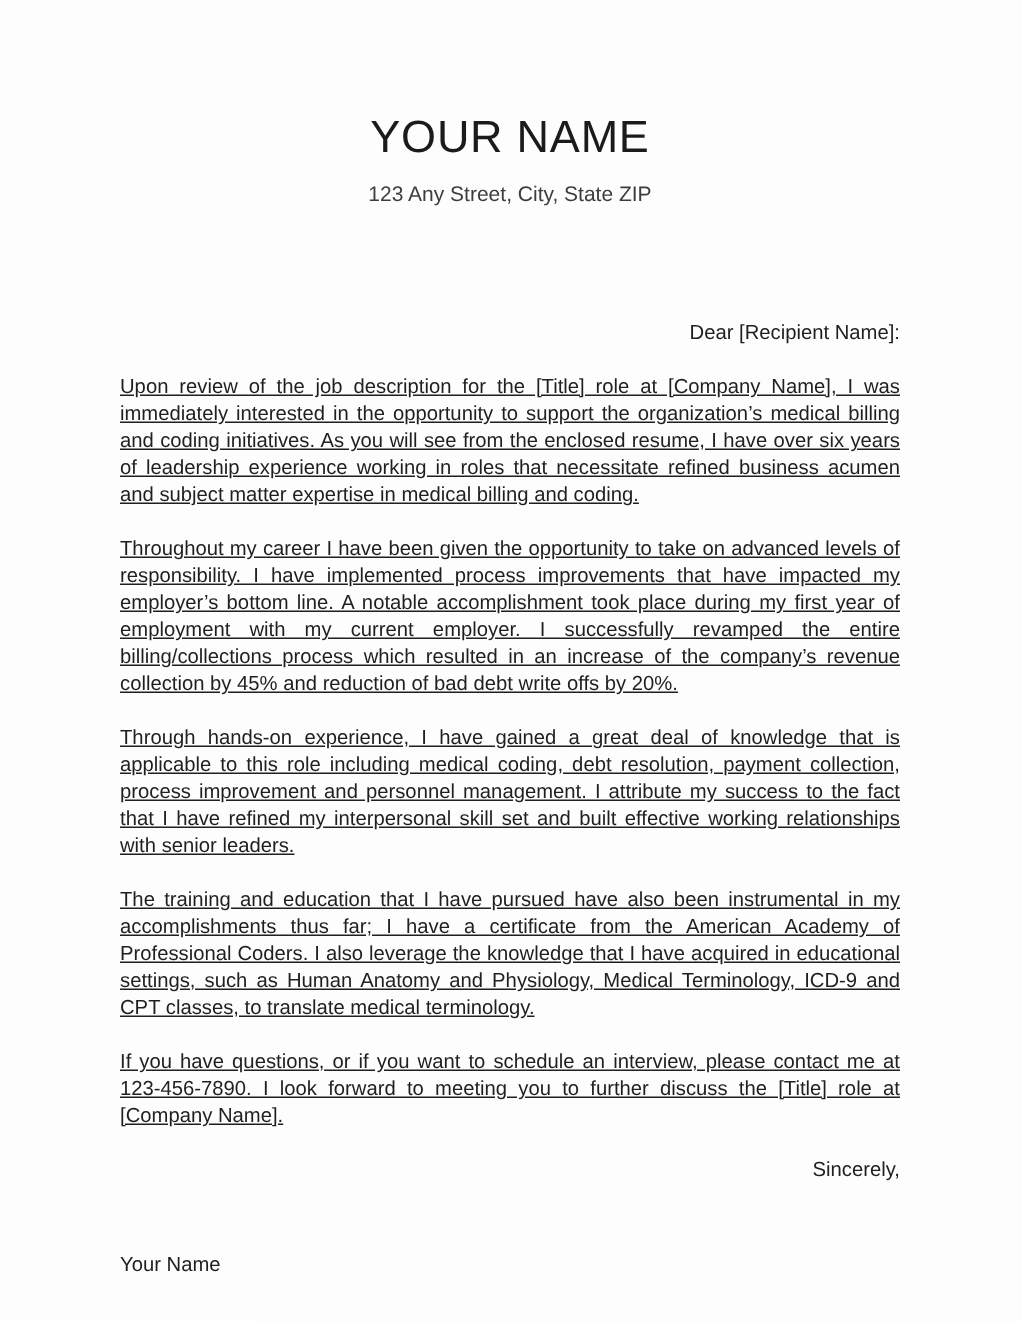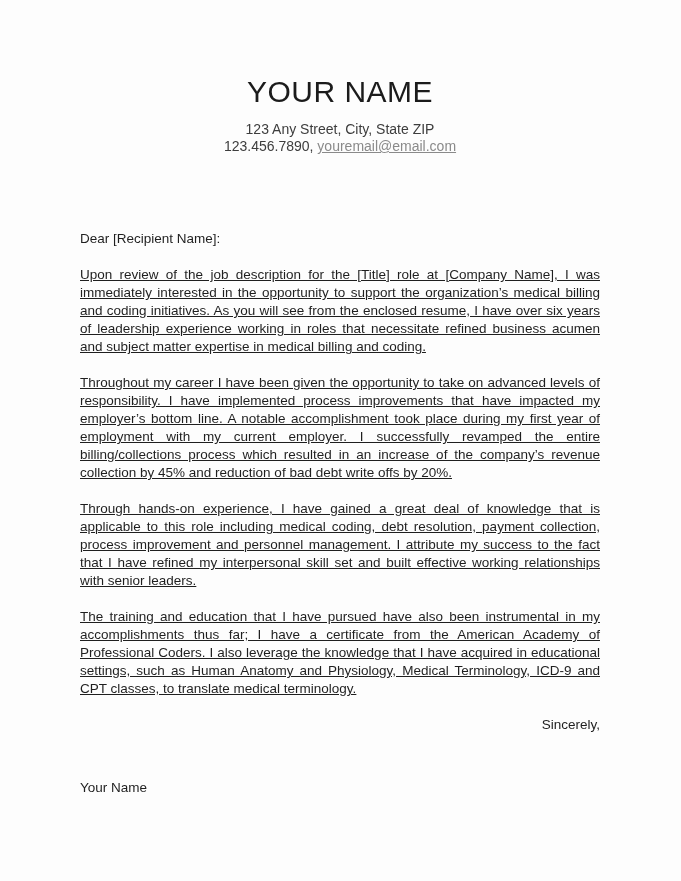--- a/index.html
+++ b/index.html
@@ -45,21 +45,21 @@
   .letter {
     margin-top: 75px;
     font-size: 13.5px;
     line-height: 18px;
     color: #1f1f1f;
   }
   .letter p {
     margin: 0 0 18px 0;
   }
   .salutation {
-    text-align: left;
+    text-align: right;
   }
   .para {
     text-align: justify;
     text-justify: inter-word;
     text-decoration: underline;
   }
   .closing {
     text-align: right;
     margin-bottom: 0 !important;
   }
@@ -69,26 +69,26 @@
   }
 </style>
 </head>
 <body>
 
 <div class="page">
 
   <div class="doc-header">
     <h1 class="doc-title">YOUR NAME</h1>
     <div class="contact-line address-line">123 Any Street, City, State ZIP</div>
-    <div class="contact-line"><span>123.456.7890, </span><a class="email-link">youremail@email.com</a></div>
   </div>
 
   <div class="letter">
     <p class="salutation">Dear [Recipient Name]:</p>
     <p class="para">Upon review of the job description for the [Title] role at [Company Name], I was immediately interested in the opportunity to support the organization’s medical billing and coding initiatives. As you will see from the enclosed resume, I have over six years of leadership experience working in roles that necessitate refined business acumen and subject matter expertise in medical billing and coding.</p>
     <p class="para">Throughout my career I have been given the opportunity to take on advanced levels of responsibility. I have implemented process improvements that have impacted my employer’s bottom line. A notable accomplishment took place during my first year of employment with my current employer. I successfully revamped the entire billing/collections process which resulted in an increase of the company’s revenue collection by 45% and reduction of bad debt write offs by 20%.</p>
     <p class="para">Through hands-on experience, I have gained a great deal of knowledge that is applicable to this role including medical coding, debt resolution, payment collection, process improvement and personnel management. I attribute my success to the fact that I have refined my interpersonal skill set and built effective working relationships with senior leaders.</p>
     <p class="para">The training and education that I have pursued have also been instrumental in my accomplishments thus far; I have a certificate from the American Academy of Professional Coders. I also leverage the knowledge that I have acquired in educational settings, such as Human Anatomy and Physiology, Medical Terminology, ICD-9 and CPT classes, to translate medical terminology.</p>
+    <p class="para">If you have questions, or if you want to schedule an interview, please contact me at 123-456-7890. I look forward to meeting you to further discuss the [Title] role at [Company Name].</p>
     <p class="closing">Sincerely,</p>
     <p class="signature">Your Name</p>
   </div>
 
 </div>
 
 </body></html>

